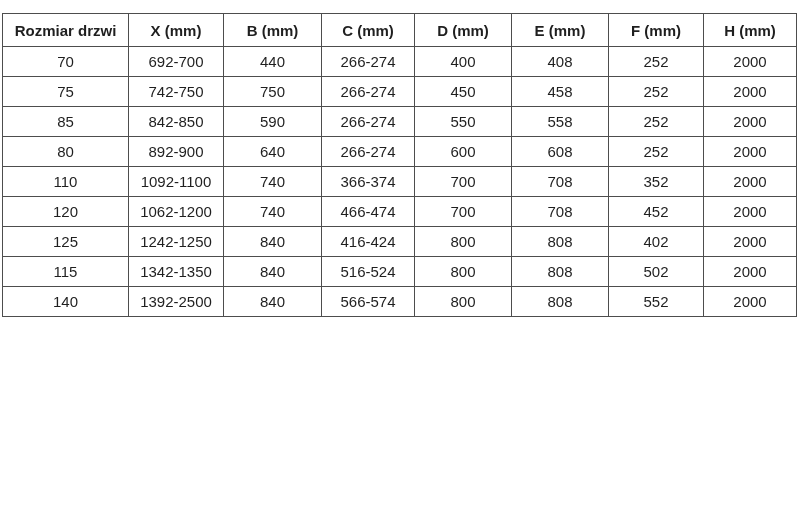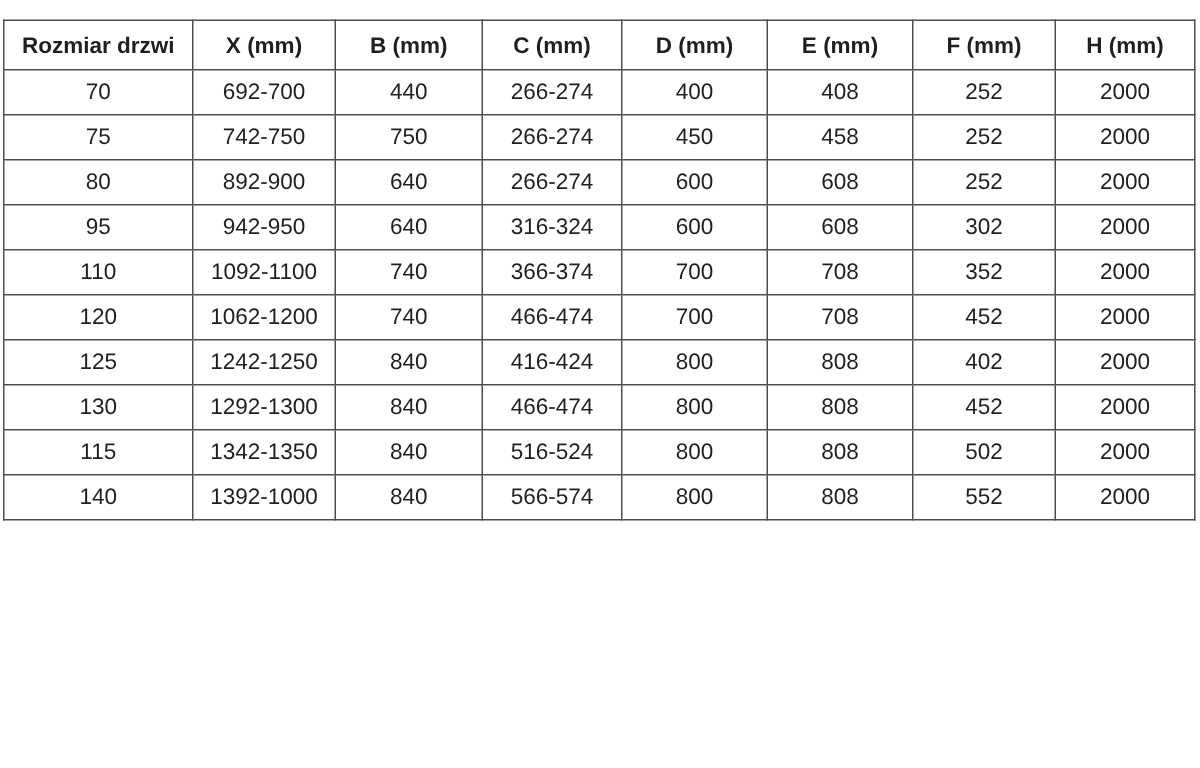--- a/index.html
+++ b/index.html
@@ -90,37 +90,37 @@
           <td>75</td>
           <td>742-750</td>
           <td>750</td>
           <td>266-274</td>
           <td>450</td>
           <td>458</td>
           <td>252</td>
           <td>2000</td>
         </tr>
         <tr>
+          <td>85</td>
+          <td>842-850</td>
+          <td>590</td>
+          <td>266-274</td>
+          <td>550</td>
+          <td>558</td>
+          <td>252</td>
+          <td>2000</td>
+        </tr>
+        <tr>
           <td>80</td>
           <td>892-900</td>
           <td>640</td>
           <td>266-274</td>
           <td>600</td>
           <td>608</td>
           <td>252</td>
-          <td>2000</td>
-        </tr>
-        <tr>
-          <td>95</td>
-          <td>942-950</td>
-          <td>640</td>
-          <td>316-324</td>
-          <td>600</td>
-          <td>608</td>
-          <td>302</td>
           <td>2000</td>
         </tr>
         <tr>
           <td>110</td>
           <td>1092-1100</td>
           <td>740</td>
           <td>366-374</td>
           <td>700</td>
           <td>708</td>
           <td>352</td>
@@ -140,42 +140,32 @@
           <td>125</td>
           <td>1242-1250</td>
           <td>840</td>
           <td>416-424</td>
           <td>800</td>
           <td>808</td>
           <td>402</td>
           <td>2000</td>
         </tr>
         <tr>
-          <td>130</td>
-          <td>1292-1300</td>
-          <td>840</td>
-          <td>466-474</td>
-          <td>800</td>
-          <td>808</td>
-          <td>452</td>
-          <td>2000</td>
-        </tr>
-        <tr>
           <td>115</td>
           <td>1342-1350</td>
           <td>840</td>
           <td>516-524</td>
           <td>800</td>
           <td>808</td>
           <td>502</td>
           <td>2000</td>
         </tr>
         <tr>
           <td>140</td>
-          <td>1392-1000</td>
+          <td>1392-2500</td>
           <td>840</td>
           <td>566-574</td>
           <td>800</td>
           <td>808</td>
           <td>552</td>
           <td>2000</td>
         </tr>
       </tbody>
   </table>
 </div>

